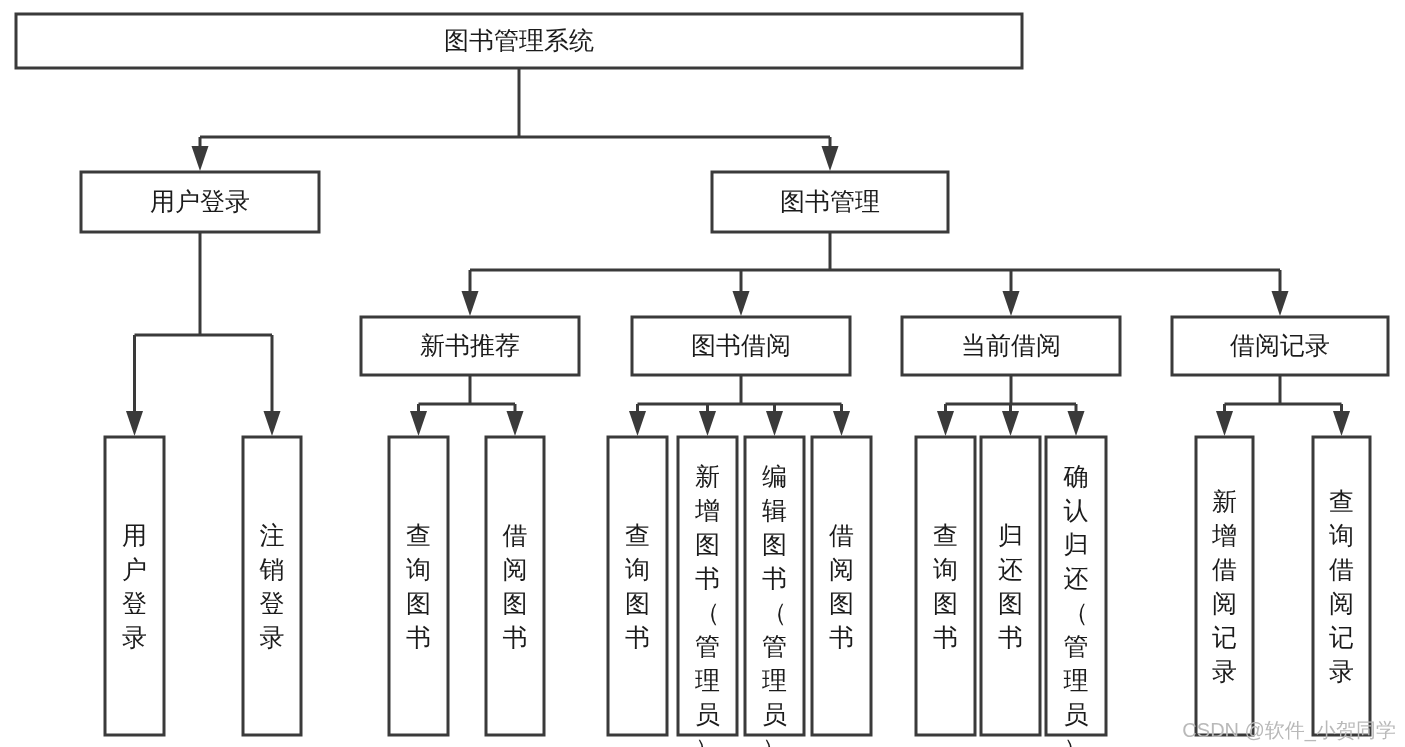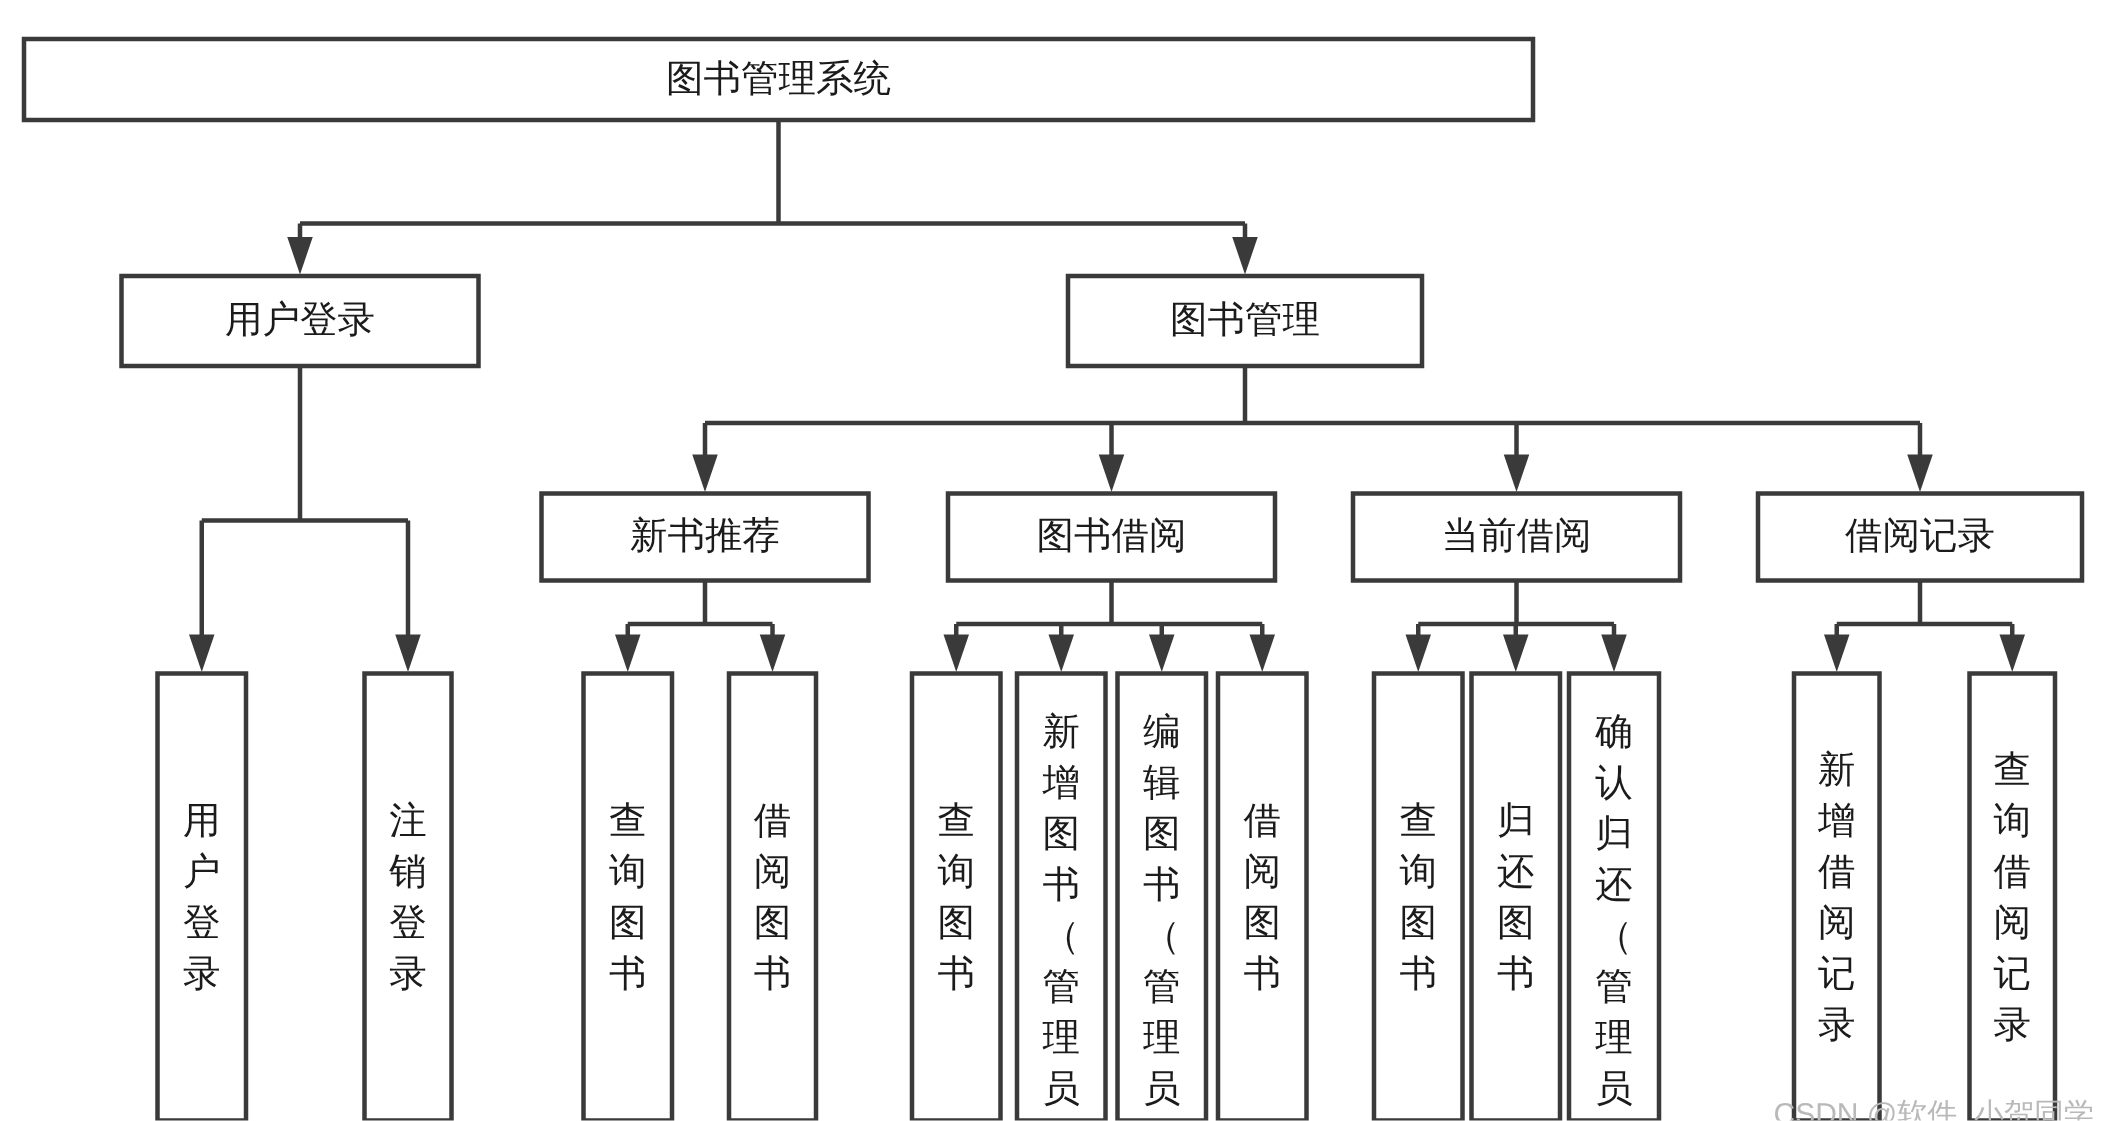--- a/index.html
+++ b/index.html
@@ -11,21 +11,21 @@
   body {
     width: 1405px;
     height: 747px;
     font-family: "Liberation Sans", "DejaVu Sans", sans-serif;
     overflow: hidden;
     position: relative;
   }
   #diagram-root {
     position: absolute;
     left: 0;
-    top: 12px;
+    top: 0;
     width: 1405px;
     height: 584px;
   }
   svg#tree-svg {
     display: block;
     width: 1405px;
     height: 747px;
     background: #ffffff;
   }
   .node-box {

